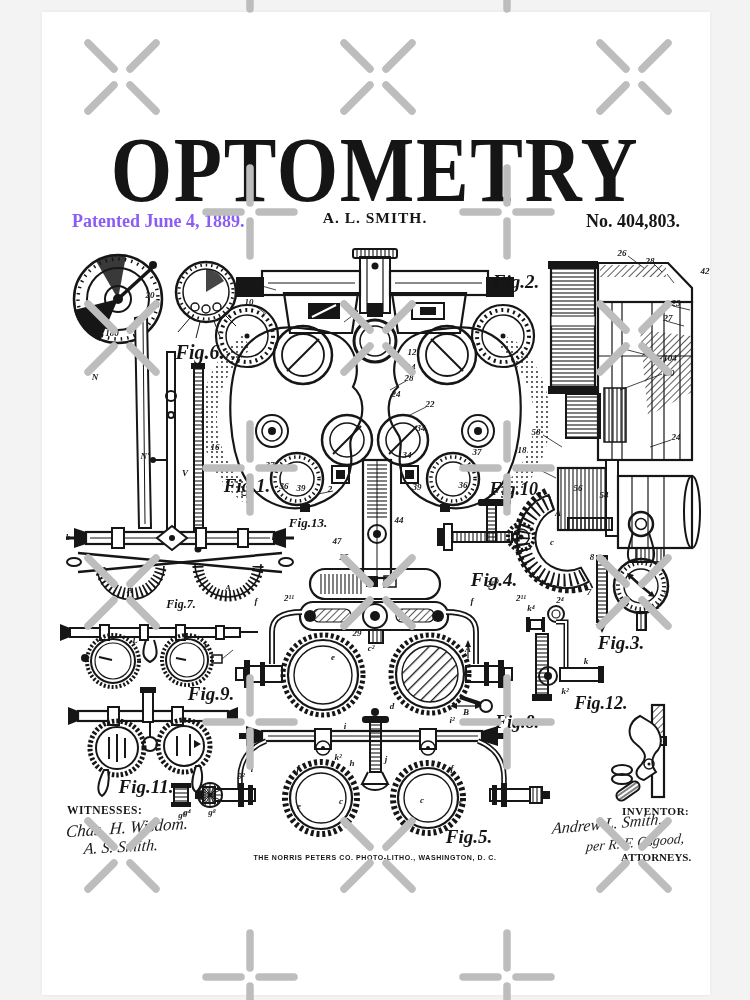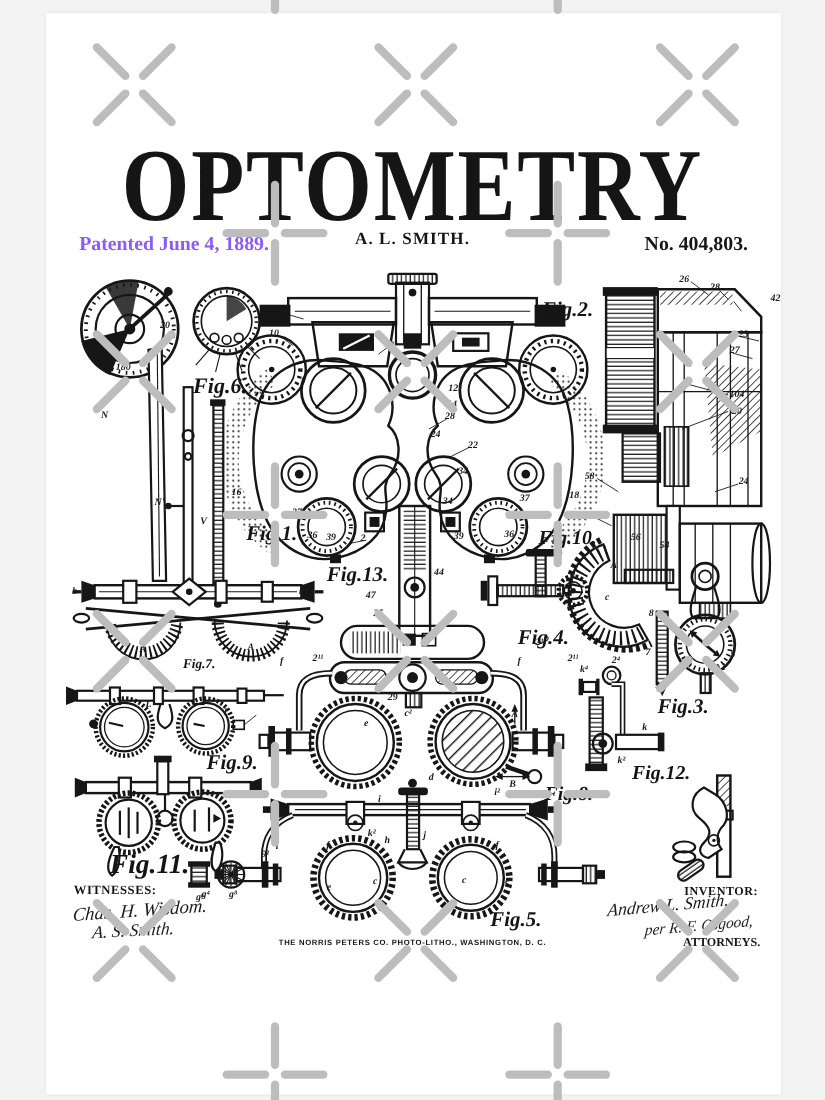--- a/index.html
+++ b/index.html
@@ -458,28 +458,28 @@
     <div class="sig" id="sig-w2">A. S. Smith.</div>
     <div class="inventor">INVENTOR:</div>
     <div class="sig" id="sig-inv">Andrew L. Smith,</div>
     <div class="sig" id="sig-att">per R. F. Osgood,</div>
     <div class="attorneys">ATTORNEYS.</div>
     <div class="printer">THE NORRIS PETERS CO. PHOTO-LITHO., WASHINGTON, D. C.</div>
   <div class="figlabel" style="left: 200px; top: 352px; font-size: 20px;">Fig.6.</div>
       <div class="figlabel" style="left: 247px; top: 486px; font-size: 19px;">Fig.1.</div>
       <div class="figlabel" style="left: 516px; top: 282px; font-size: 19px;">Fig.2.</div>
       <div class="figlabel" style="left: 516px; top: 489px; font-size: 18px;">Fig.10.</div>
-      <div class="figlabel" style="left: 325px; top: 523px; font-size: 19px;">Fig.13.</div>
+      <div class="figlabel" style="left: 308px; top: 523px; font-size: 13px;">Fig.13.</div>
       <div class="figlabel" style="left: 494px; top: 580px; font-size: 19px;">Fig.4.</div>
       <div class="figlabel" style="left: 181px; top: 604px; font-size: 12px;">Fig.7.</div>
       <div class="figlabel" style="left: 621px; top: 643px; font-size: 19px;">Fig.3.</div>
       <div class="figlabel" style="left: 211px; top: 694px; font-size: 19px;">Fig.9.</div>
       <div class="figlabel" style="left: 601px; top: 703px; font-size: 18px;">Fig.12.</div>
       <div class="figlabel" style="left: 517px; top: 722px; font-size: 18px;">Fig.8.</div>
-      <div class="figlabel" style="left: 136px; top: 787px; font-size: 25px;">Fig.11.</div>
+      <div class="figlabel" style="left: 146px; top: 787px; font-size: 19px;">Fig.11.</div>
       <div class="figlabel" style="left: 469px; top: 837px; font-size: 19px;">Fig.5.</div>
       <div class="ann" style="left: 622px; top: 253px;">26</div>
       <div class="ann" style="left: 650px; top: 261px;">28</div>
       <div class="ann" style="left: 665px; top: 271px; margin-left: 40px;">42</div>
       <div class="ann" style="left: 676px; top: 303px;">23</div>
       <div class="ann" style="left: 668px; top: 318px;">27</div>
       <div class="ann" style="left: 670px; top: 358px;">104</div>
       <div class="ann" style="left: 670px; top: 373px;">20</div>
       <div class="ann" style="left: 676px; top: 437px;">24</div>
       <div class="ann" style="left: 536px; top: 432px;">58</div>

